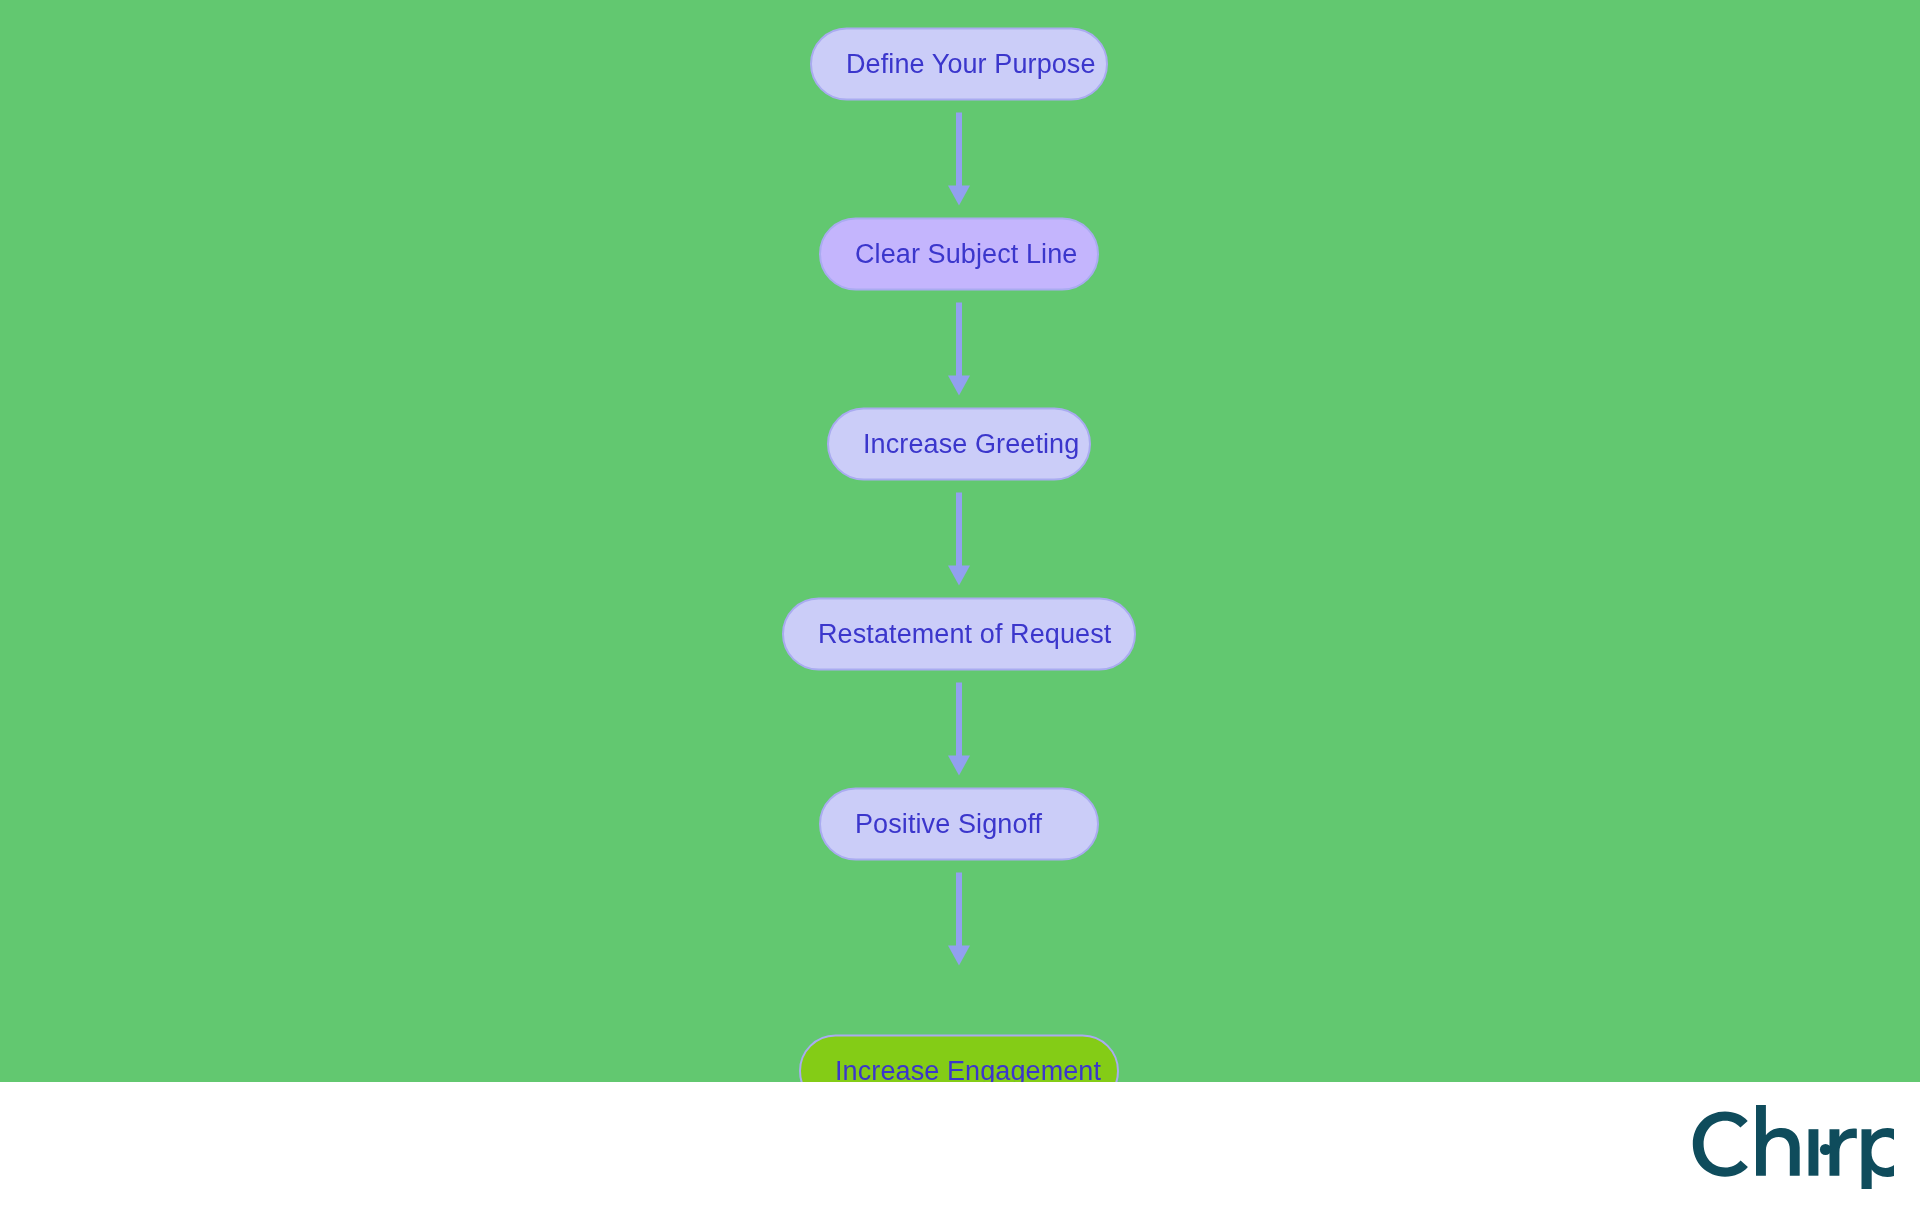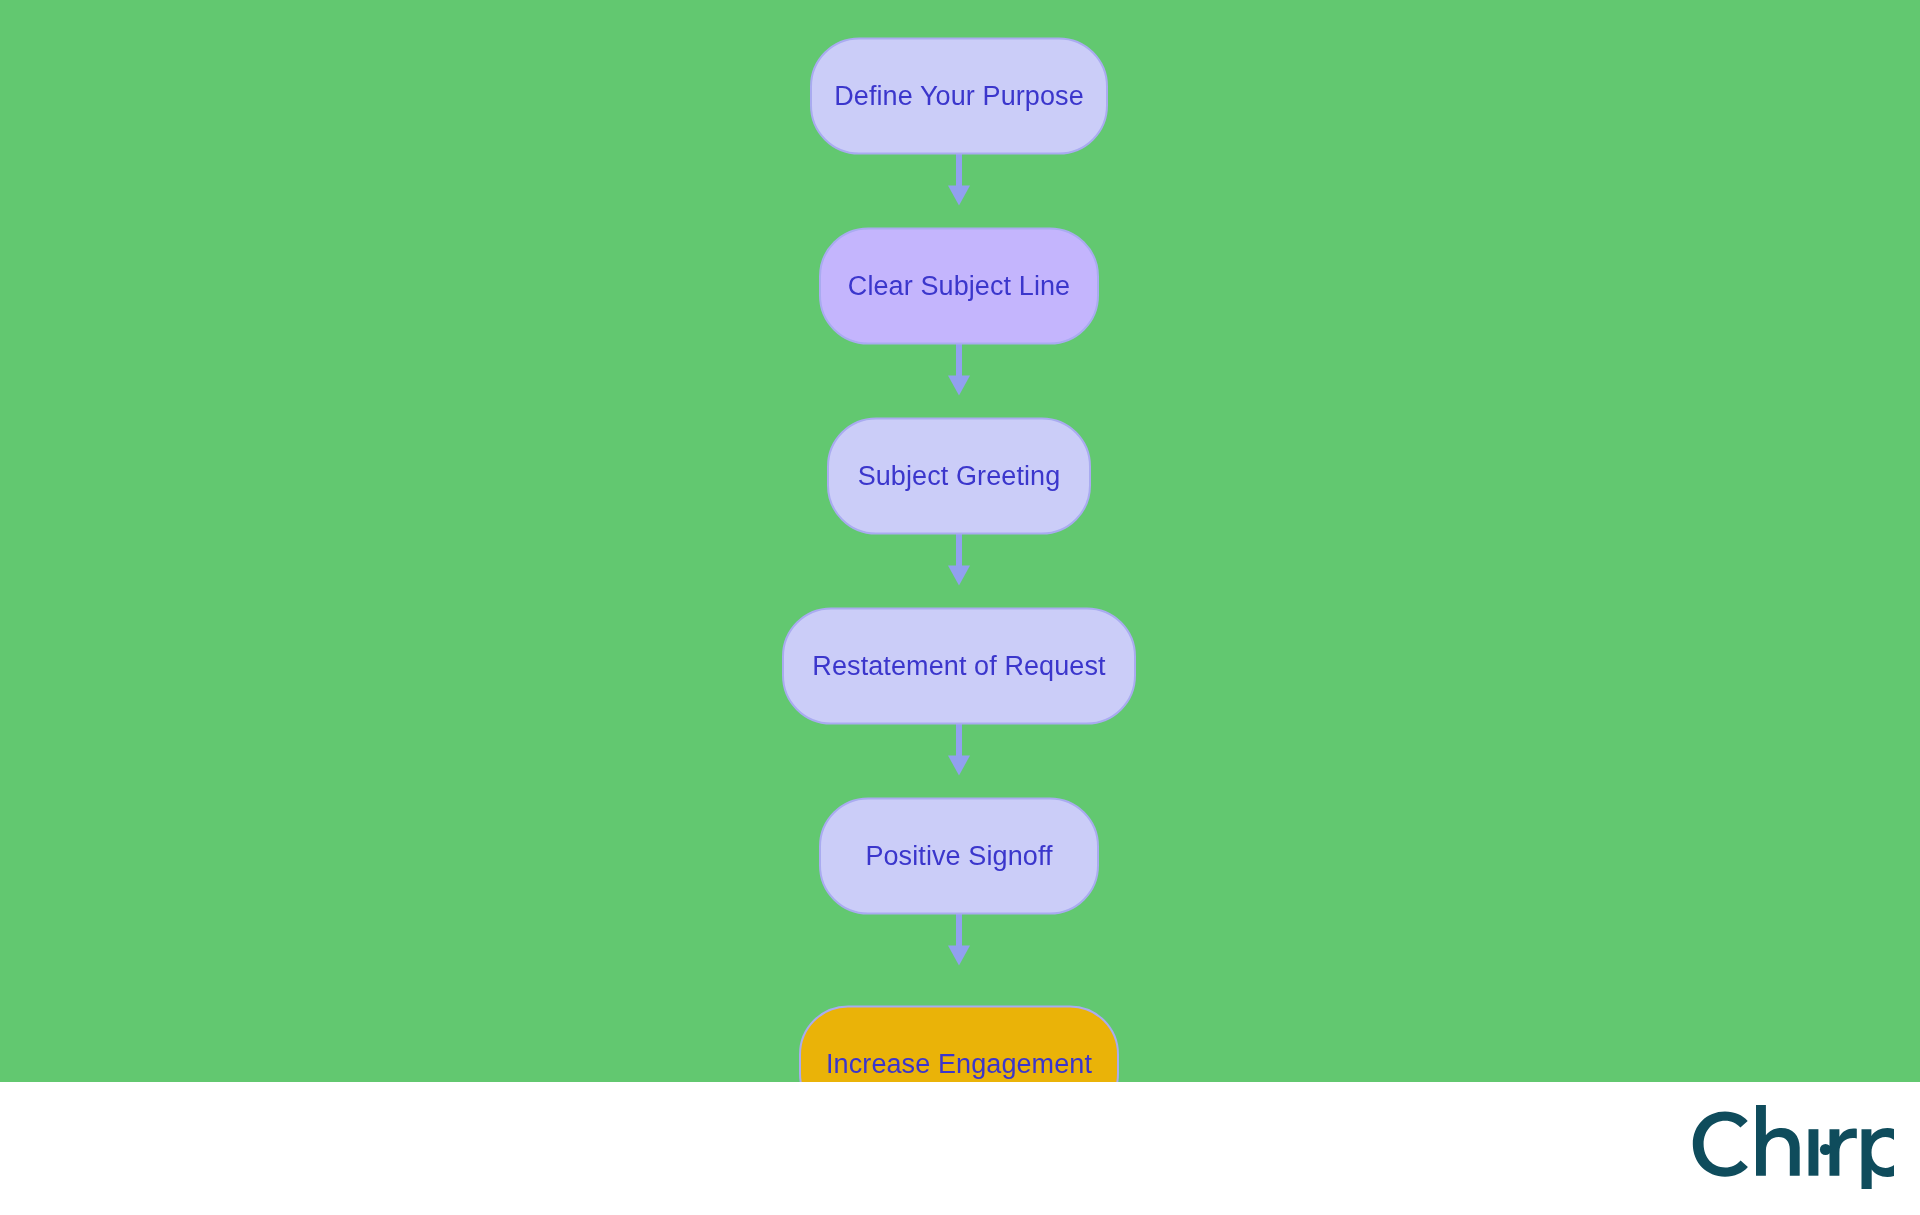--- a/index.html
+++ b/index.html
@@ -30,28 +30,27 @@
     position: absolute;
     left: 0;
     top: 0;
     width: 1920px;
     height: 1082px;
   }
   .node {
     position: absolute;
     display: flex;
     align-items: center;
-    justify-content: center;
-    height: 117px;
+    justify-content: flex-start;
+    height: 73px;
     border-radius: 49px;
     background: #cbcdf8;
     border: 2px solid #a9abf0;
     transform: translate(-50%, -50%);
     white-space: nowrap;
-    margin-top: 32px;
   }
   .node-label {
     font-family: "Liberation Sans", sans-serif;
     font-size: 27px;
     font-weight: 400;
     color: #3b36cc;
     letter-spacing: 0.1px;
     line-height: 1;
     padding: 0 34px;
   }
@@ -105,32 +104,32 @@
 
       <div class="node" style="left: 959px; top: 64px; width: 298px; background: rgb(203, 205, 248); border-color: rgb(169, 171, 240);">
         <span class="node-label" style="color: rgb(59, 54, 204);">Define Your Purpose</span>
       </div>
 
       <div class="node" style="left: 959px; top: 254px; width: 280px; background: #c4b5fd; border-color: rgb(169, 171, 240);">
         <span class="node-label" style="color: rgb(59, 54, 204);">Clear Subject Line</span>
       </div>
 
       <div class="node" style="left: 959px; top: 444px; width: 264px; background: rgb(203, 205, 248); border-color: rgb(169, 171, 240);">
-        <span class="node-label" style="color: rgb(59, 54, 204);">Subject Greeting</span>
+        <span class="node-label" style="color: rgb(59, 54, 204);">Increase Greeting</span>
       </div>
 
       <div class="node" style="left: 959px; top: 824px; width: 280px; background: rgb(203, 205, 248); border-color: rgb(169, 171, 240);">
         <span class="node-label" style="color: rgb(59, 54, 204);">Positive Signoff</span>
       </div>
 
       <div class="node" style="left: 959px; top: 634px; width: 354px; background: rgb(203, 205, 248); border-color: rgb(169, 171, 240);">
         <span class="node-label" style="color: rgb(59, 54, 204);">Restatement of Request</span>
       </div>
 
-      <div class="node" style="left: 959px; top: 1032px; width: 320px; background: #eab308; border-color: rgb(169, 171, 240);">
+      <div class="node" style="left: 959px; top: 1071px; width: 320px; background: #84cc16; border-color: rgb(169, 171, 240);">
         <span class="node-label" style="color: rgb(59, 54, 204);">Increase Engagement</span>
       </div>
 
     </div>
   </div>
 
   <div id="footer" style="background: rgb(255, 255, 255); top: 1082px;">
     <div id="logo">
       <svg width="210" height="86" viewBox="0 0 210 86" xmlns="http://www.w3.org/2000/svg">
         <g fill="#0f4c5c">

